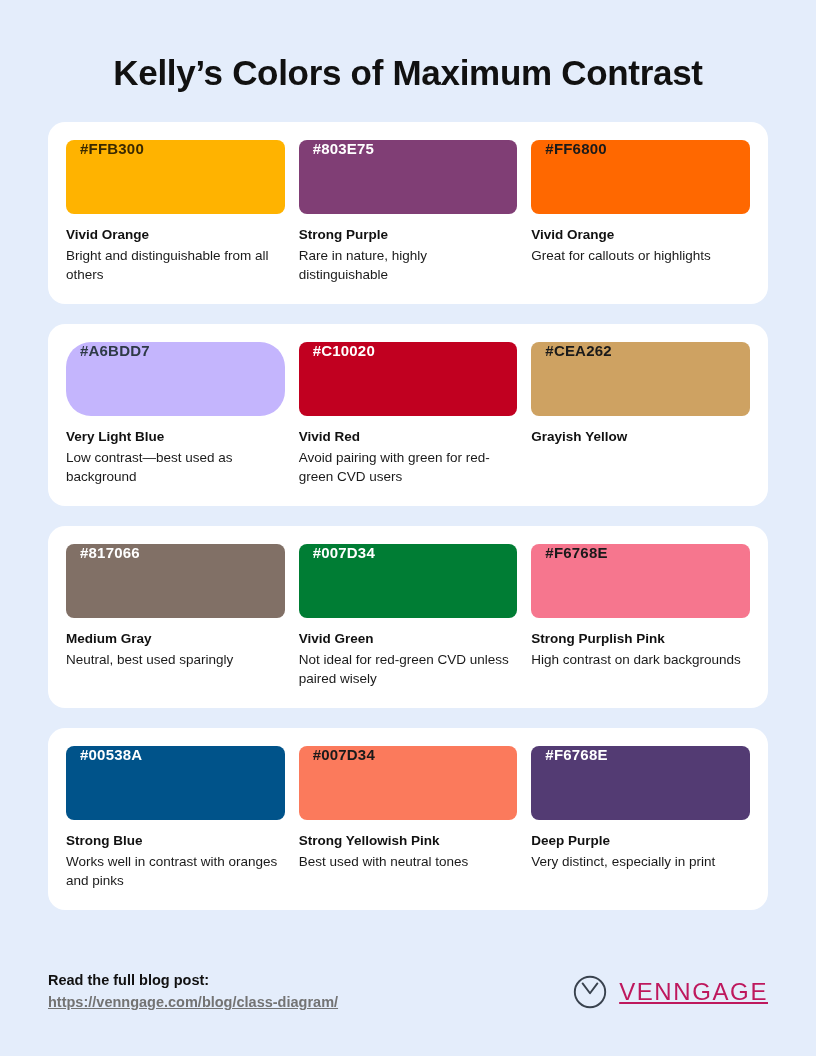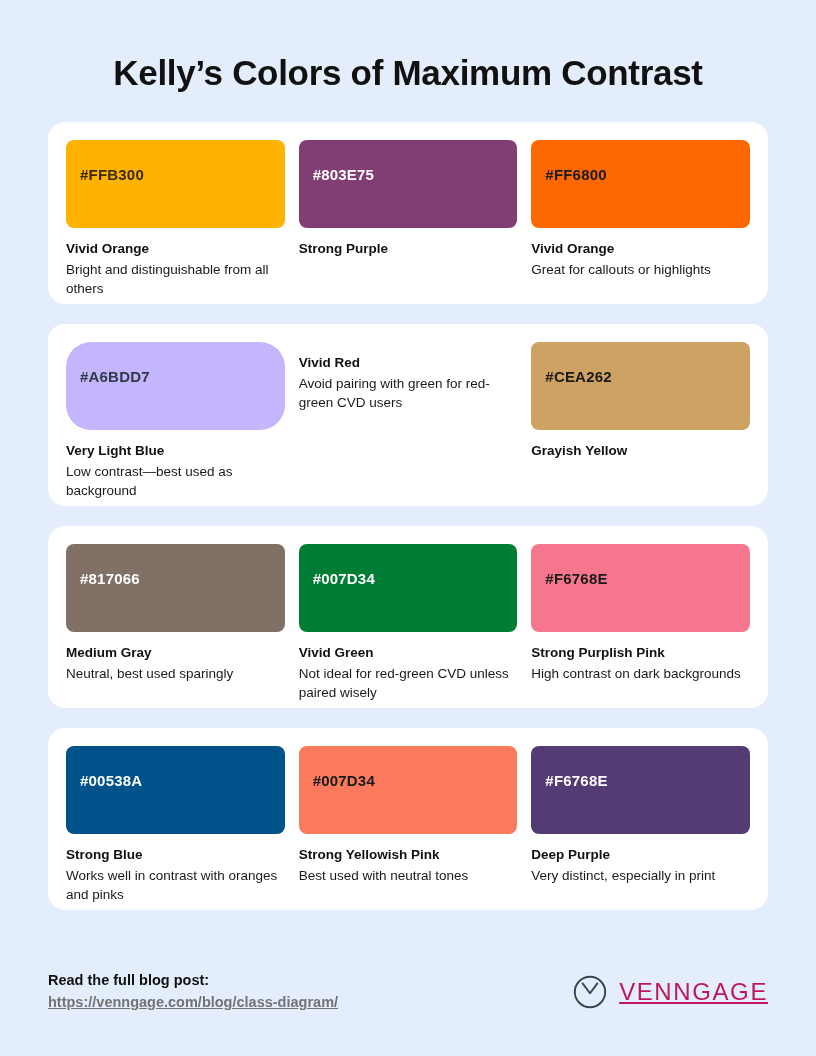--- a/index.html
+++ b/index.html
@@ -53,24 +53,24 @@
     padding: 18px 18px 0 18px;
     display: flex;
     gap: 14px;
   }
   .color-cell {
     width: 220px;
     display: flex;
     flex-direction: column;
   }
   .swatch {
-    height: 88px;
+    height: 74px;
     border-radius: 8px;
     display: flex;
-    align-items: center;
+    align-items: flex-start;
     box-sizing: border-box;
     padding: 0 0 20px 14px;
   }
   .swatch-hex {
     font-size: 15px;
     font-weight: bold;
     letter-spacing: 0.2px;
   }
   .cell-name {
     margin-top: 13px;
@@ -145,38 +145,42 @@
             <span class="swatch-hex" style="color: rgb(58, 42, 0);">#FFB300</span>
           </div>
           <div class="cell-name">Vivid Orange</div>
           <div class="cell-desc">Bright and distinguishable from all others</div>
         </div>
         <div class="color-cell">
           <div class="swatch" style="background: rgb(128, 62, 117);">
             <span class="swatch-hex" style="color: rgb(255, 255, 255);">#803E75</span>
           </div>
           <div class="cell-name">Strong Purple</div>
+          <div class="cell-desc">Rare in nature, highly distinguishable</div>
         </div>
         <div class="color-cell">
           <div class="swatch" style="background: rgb(255, 104, 0);">
             <span class="swatch-hex" style="color: rgb(26, 26, 26);">#FF6800</span>
           </div>
           <div class="cell-name">Vivid Orange</div>
           <div class="cell-desc">Great for callouts or highlights</div>
         </div>
       </div>
       <div class="card-row">
         <div class="color-cell">
           <div class="swatch" style="background: #c4b5fd; border-radius: 25px;">
             <span class="swatch-hex" style="color: rgb(46, 58, 70);">#A6BDD7</span>
           </div>
           <div class="cell-name">Very Light Blue</div>
           <div class="cell-desc">Low contrast—best used as background</div>
         </div>
         <div class="color-cell">
+          <div class="swatch" style="background: rgb(193, 0, 32);">
+            <span class="swatch-hex" style="color: rgb(255, 255, 255);">#C10020</span>
+          </div>
           <div class="cell-name">Vivid Red</div>
           <div class="cell-desc">Avoid pairing with green for red-green CVD users</div>
         </div>
         <div class="color-cell">
           <div class="swatch" style="background: rgb(206, 162, 98);">
             <span class="swatch-hex" style="color: rgb(26, 26, 26);">#CEA262</span>
           </div>
           <div class="cell-name">Grayish Yellow</div>
         </div>
       </div>

